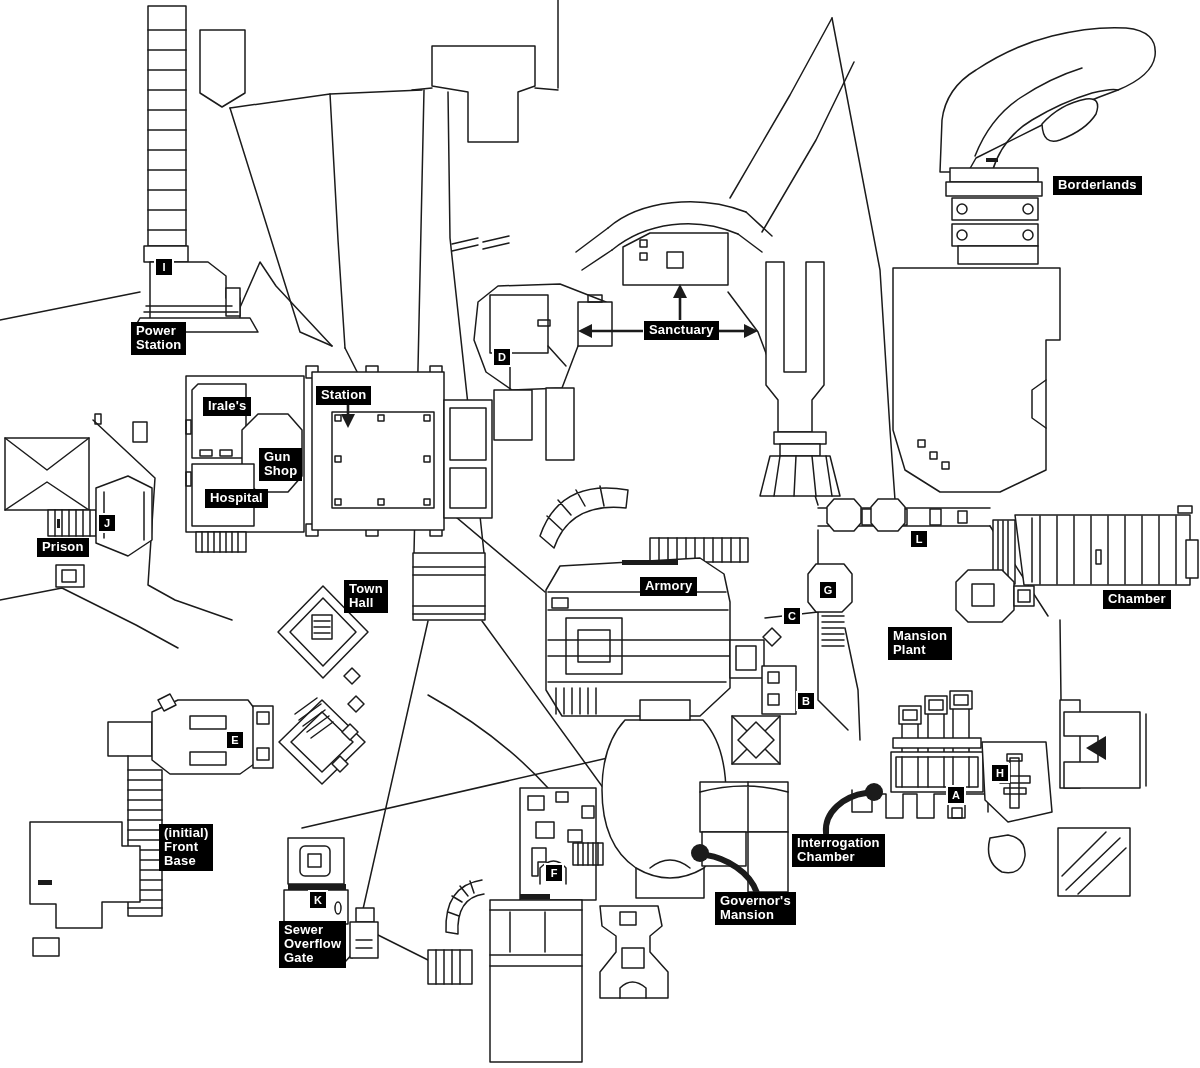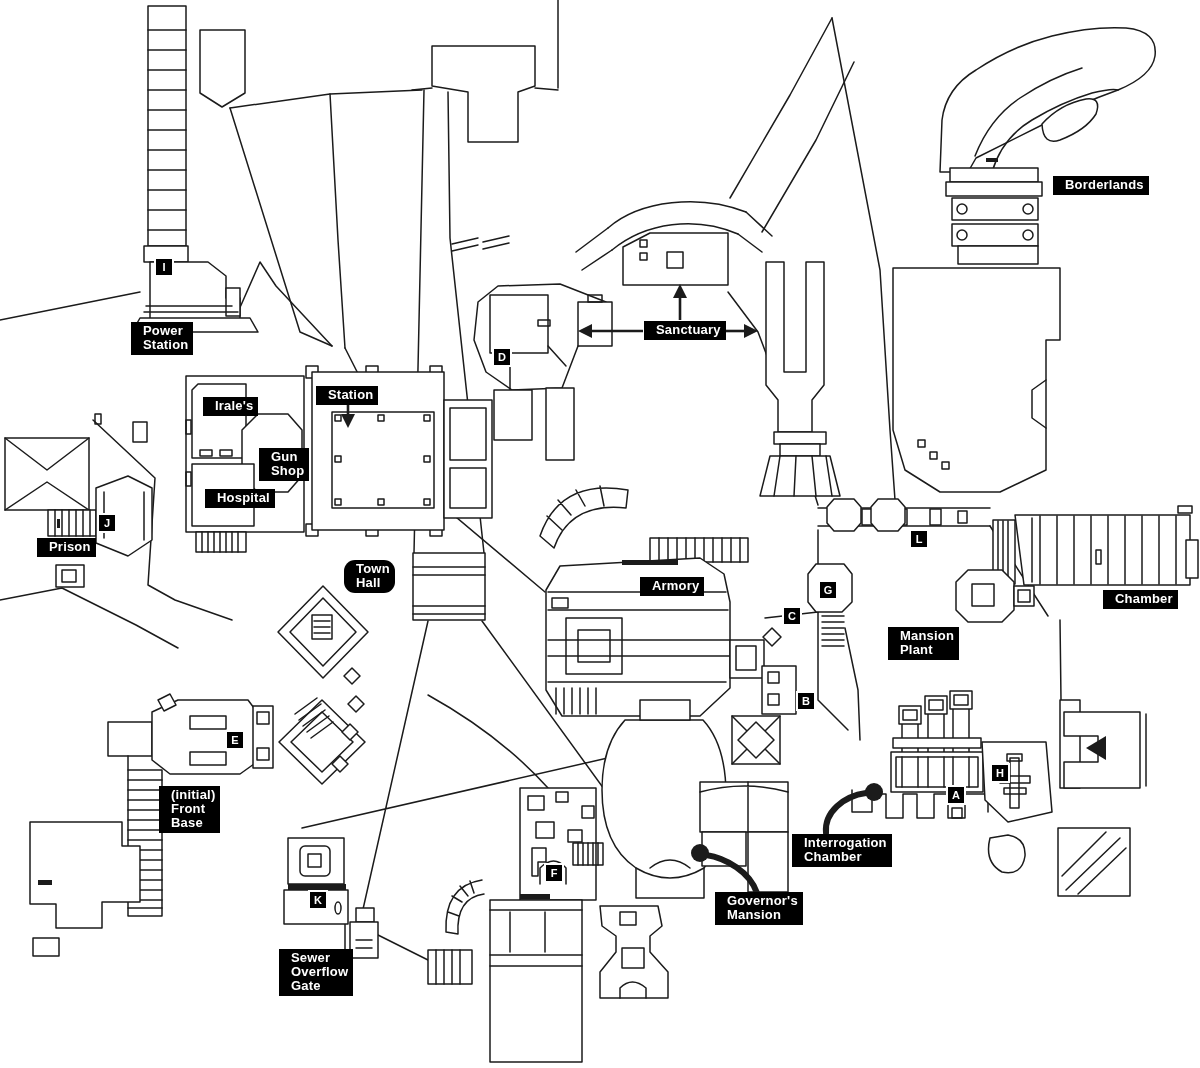--- a/index.html
+++ b/index.html
@@ -6,21 +6,21 @@
   #stage{position:relative;width:1200px;height:1068px;background:var(--paper,#fff);overflow:hidden;
          font-family:"Liberation Sans",sans-serif;}
   #stage svg{position:absolute;left:0;top:0;}
   
   svg .ln{stroke:var(--ink,#1b1b1b);stroke-width:1.5;fill:none;stroke-linejoin:round;stroke-linecap:round;}
   svg .f{stroke:var(--ink,#1b1b1b);stroke-width:1.5;fill:#fff;stroke-linejoin:round;}
   svg .dk{fill:var(--ink,#1b1b1b);stroke:none;}
   svg .arr{stroke:var(--ink,#1b1b1b);stroke-width:2.6;fill:none;}
   svg .arrow-thick{stroke:var(--ink,#1b1b1b);stroke-width:6;fill:none;stroke-linecap:round;}
   .map-label{position:absolute;background:var(--label-bg,#000);color:var(--label-fg,#fff);
-    font-weight:bold;font-size:13px;line-height:1.08;padding:2px 5px 3px 12px;white-space:pre-line;
+    font-weight:bold;font-size:13px;line-height:1.08;padding:2px 5px 3px 5px;white-space:pre-line;
     letter-spacing:0.2px;z-index:5;}
   .map-marker{position:absolute;width:16px;height:16px;background:var(--label-bg,#000);
     color:var(--label-fg,#fff);font-weight:bold;font-size:11px;display:flex;align-items:center;
     justify-content:center;box-shadow:0 0 0 2px #fff;z-index:6;}
 </style>
 </head>
 <body>
 
 <div id="stage" style="--paper: #ffffff; --ink: #1b1b1b; --label-bg: #000000; --label-fg: #ffffff;">
 
@@ -348,34 +348,34 @@
       <div class="map-label" style="left: 131px; top: 322px;">Power
 Station</div>
       <div class="map-label" style="left: 1053px; top: 176px;">Borderlands</div>
       <div class="map-label" style="left: 644px; top: 321px;">Sanctuary</div>
       <div class="map-label" style="left: 203px; top: 397px;">Irale's</div>
       <div class="map-label" style="left: 316px; top: 386px;">Station</div>
       <div class="map-label" style="left: 259px; top: 424px; margin-top: 24px;">Gun
 Shop</div>
       <div class="map-label" style="left: 205px; top: 489px;">Hospital</div>
       <div class="map-label" style="left: 37px; top: 538px;">Prison</div>
-      <div class="map-label" style="left: 344px; top: 560px; border-radius: 11px;">Town
+      <div class="map-label" style="left: 344px; top: 580px;">Town
 Hall</div>
       <div class="map-label" style="left: 640px; top: 577px;">Armory</div>
       <div class="map-label" style="left: 1103px; top: 590px;">Chamber</div>
       <div class="map-label" style="left: 888px; top: 627px;">Mansion
 Plant</div>
-      <div class="map-label" style="left: 159px; top: 786px;">(initial)
+      <div class="map-label" style="left: 159px; top: 824px;">(initial)
 Front
 Base</div>
       <div class="map-label" style="left: 792px; top: 834px;">Interrogation
 Chamber</div>
       <div class="map-label" style="left: 715px; top: 892px;">Governor's
 Mansion</div>
-      <div class="map-label" style="left: 279px; top: 921px; margin-top: 28px;">Sewer
+      <div class="map-label" style="left: 279px; top: 921px;">Sewer
 Overflow
 Gate</div>
       <div class="map-marker" style="left: 948px; top: 787px;">A</div>
       <div class="map-marker" style="left: 798px; top: 693px;">B</div>
       <div class="map-marker" style="left: 784px; top: 608px;">C</div>
       <div class="map-marker" style="left: 494px; top: 349px;">D</div>
       <div class="map-marker" style="left: 227px; top: 732px;">E</div>
       <div class="map-marker" style="left: 546px; top: 865px;">F</div>
       <div class="map-marker" style="left: 820px; top: 582px;">G</div>
       <div class="map-marker" style="left: 992px; top: 765px;">H</div>

